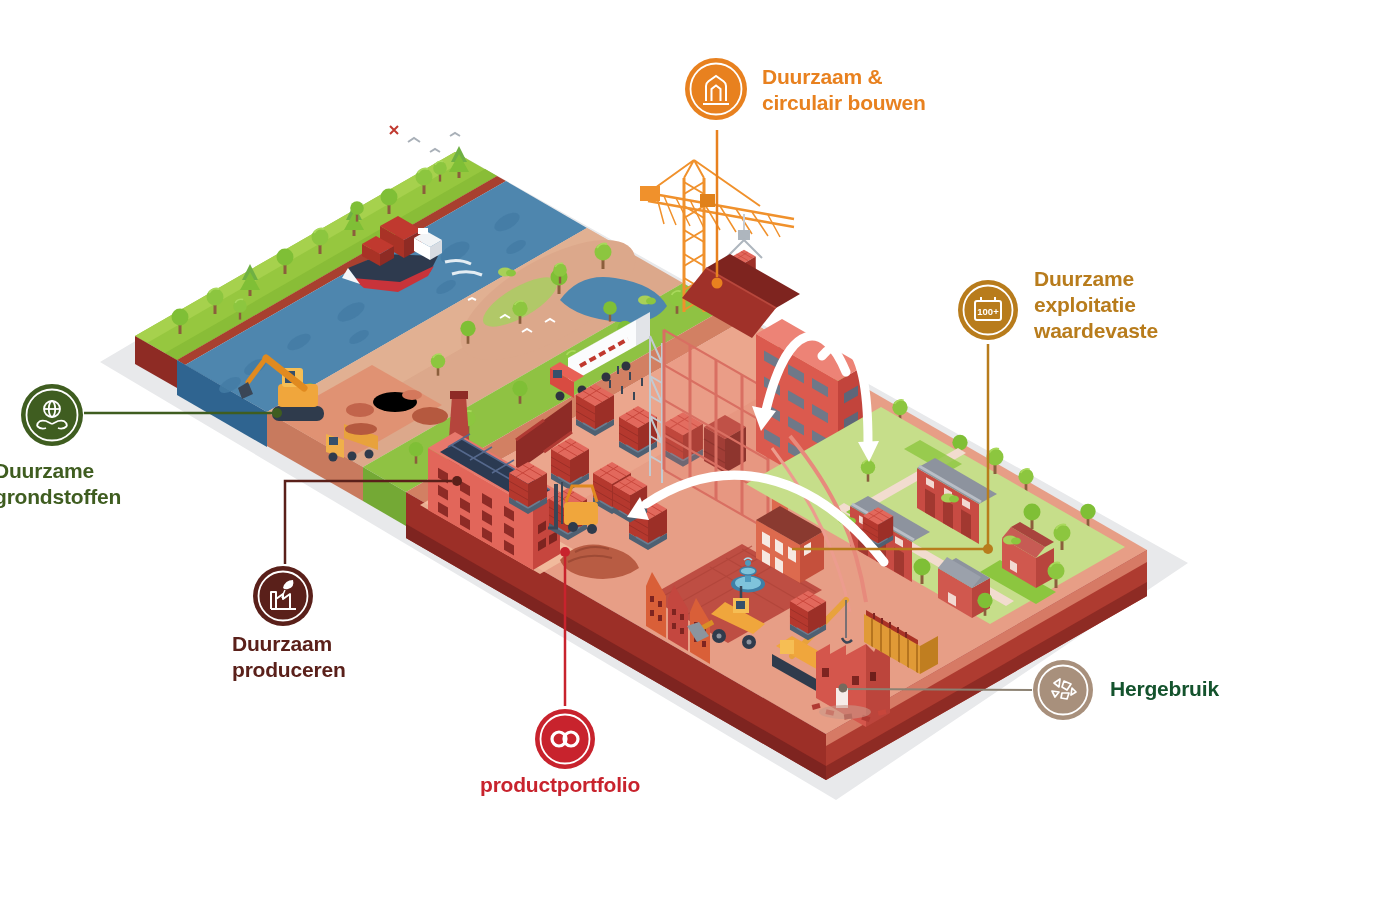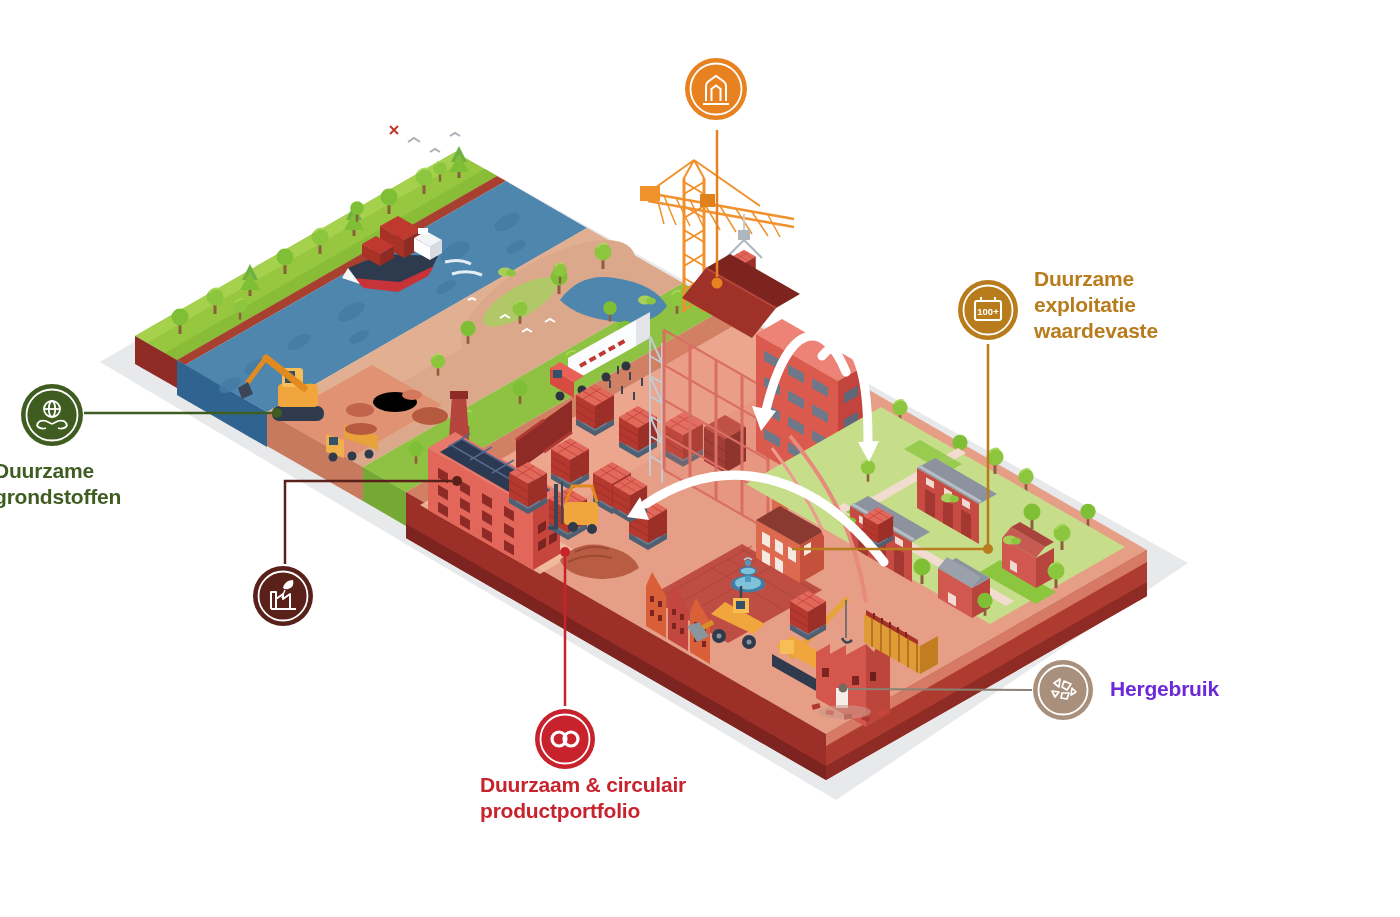--- a/index.html
+++ b/index.html
@@ -555,29 +555,36 @@
         <polygon points="-9,-7 -3,-11 -4,-3"></polygon>
         <polygon points="1,-9 8,-6 4,0 -1,-3"></polygon>
         <polygon points="-11,1 -4,2 -8,7"></polygon>
         <polygon points="-1,3 6,3 4,9 -2,8"></polygon>
         <polygon points="9,-2 13,2 8,5"></polygon>
       </g>
     </g>
   </g>
 </svg>
 
+  <div class="callout-text" style="left: 762px; top: 64px; color: rgb(232, 129, 31);">
+    <div>Duurzaam &amp;</div>
+    <div>circulair bouwen</div>
+  </div>
   <div class="callout-text" style="left: 1034px; top: 266px; color: rgb(184, 124, 28);">
     <div>Duurzame</div>
     <div>exploitatie</div>
     <div>waardevaste</div>
   </div>
   <div class="callout-text" style="left: -6px; top: 458px; color: rgb(63, 93, 32);">
     <div>Duurzame</div>
     <div>grondstoffen</div>
   </div>
+  <div class="callout-text" style="left: 232px; top: 631px; color: rgb(90, 32, 26);">
+    <div>Duurzaam</div>
+    <div>produceren</div>
+  </div>
   <div class="callout-text" style="left: 480px; top: 772px; color: rgb(200, 35, 45);">
-    <div>Duurzaam &amp; circulair</div>
     <div>productportfolio</div>
   </div>
-  <div class="callout-text" style="left: 1110px; top: 676px; color: #6d28d9;">
+  <div class="callout-text" style="left: 1110px; top: 676px; color: #14532d;">
     <div>Hergebruik</div>
   </div>
 </div>
 
 </body></html>

